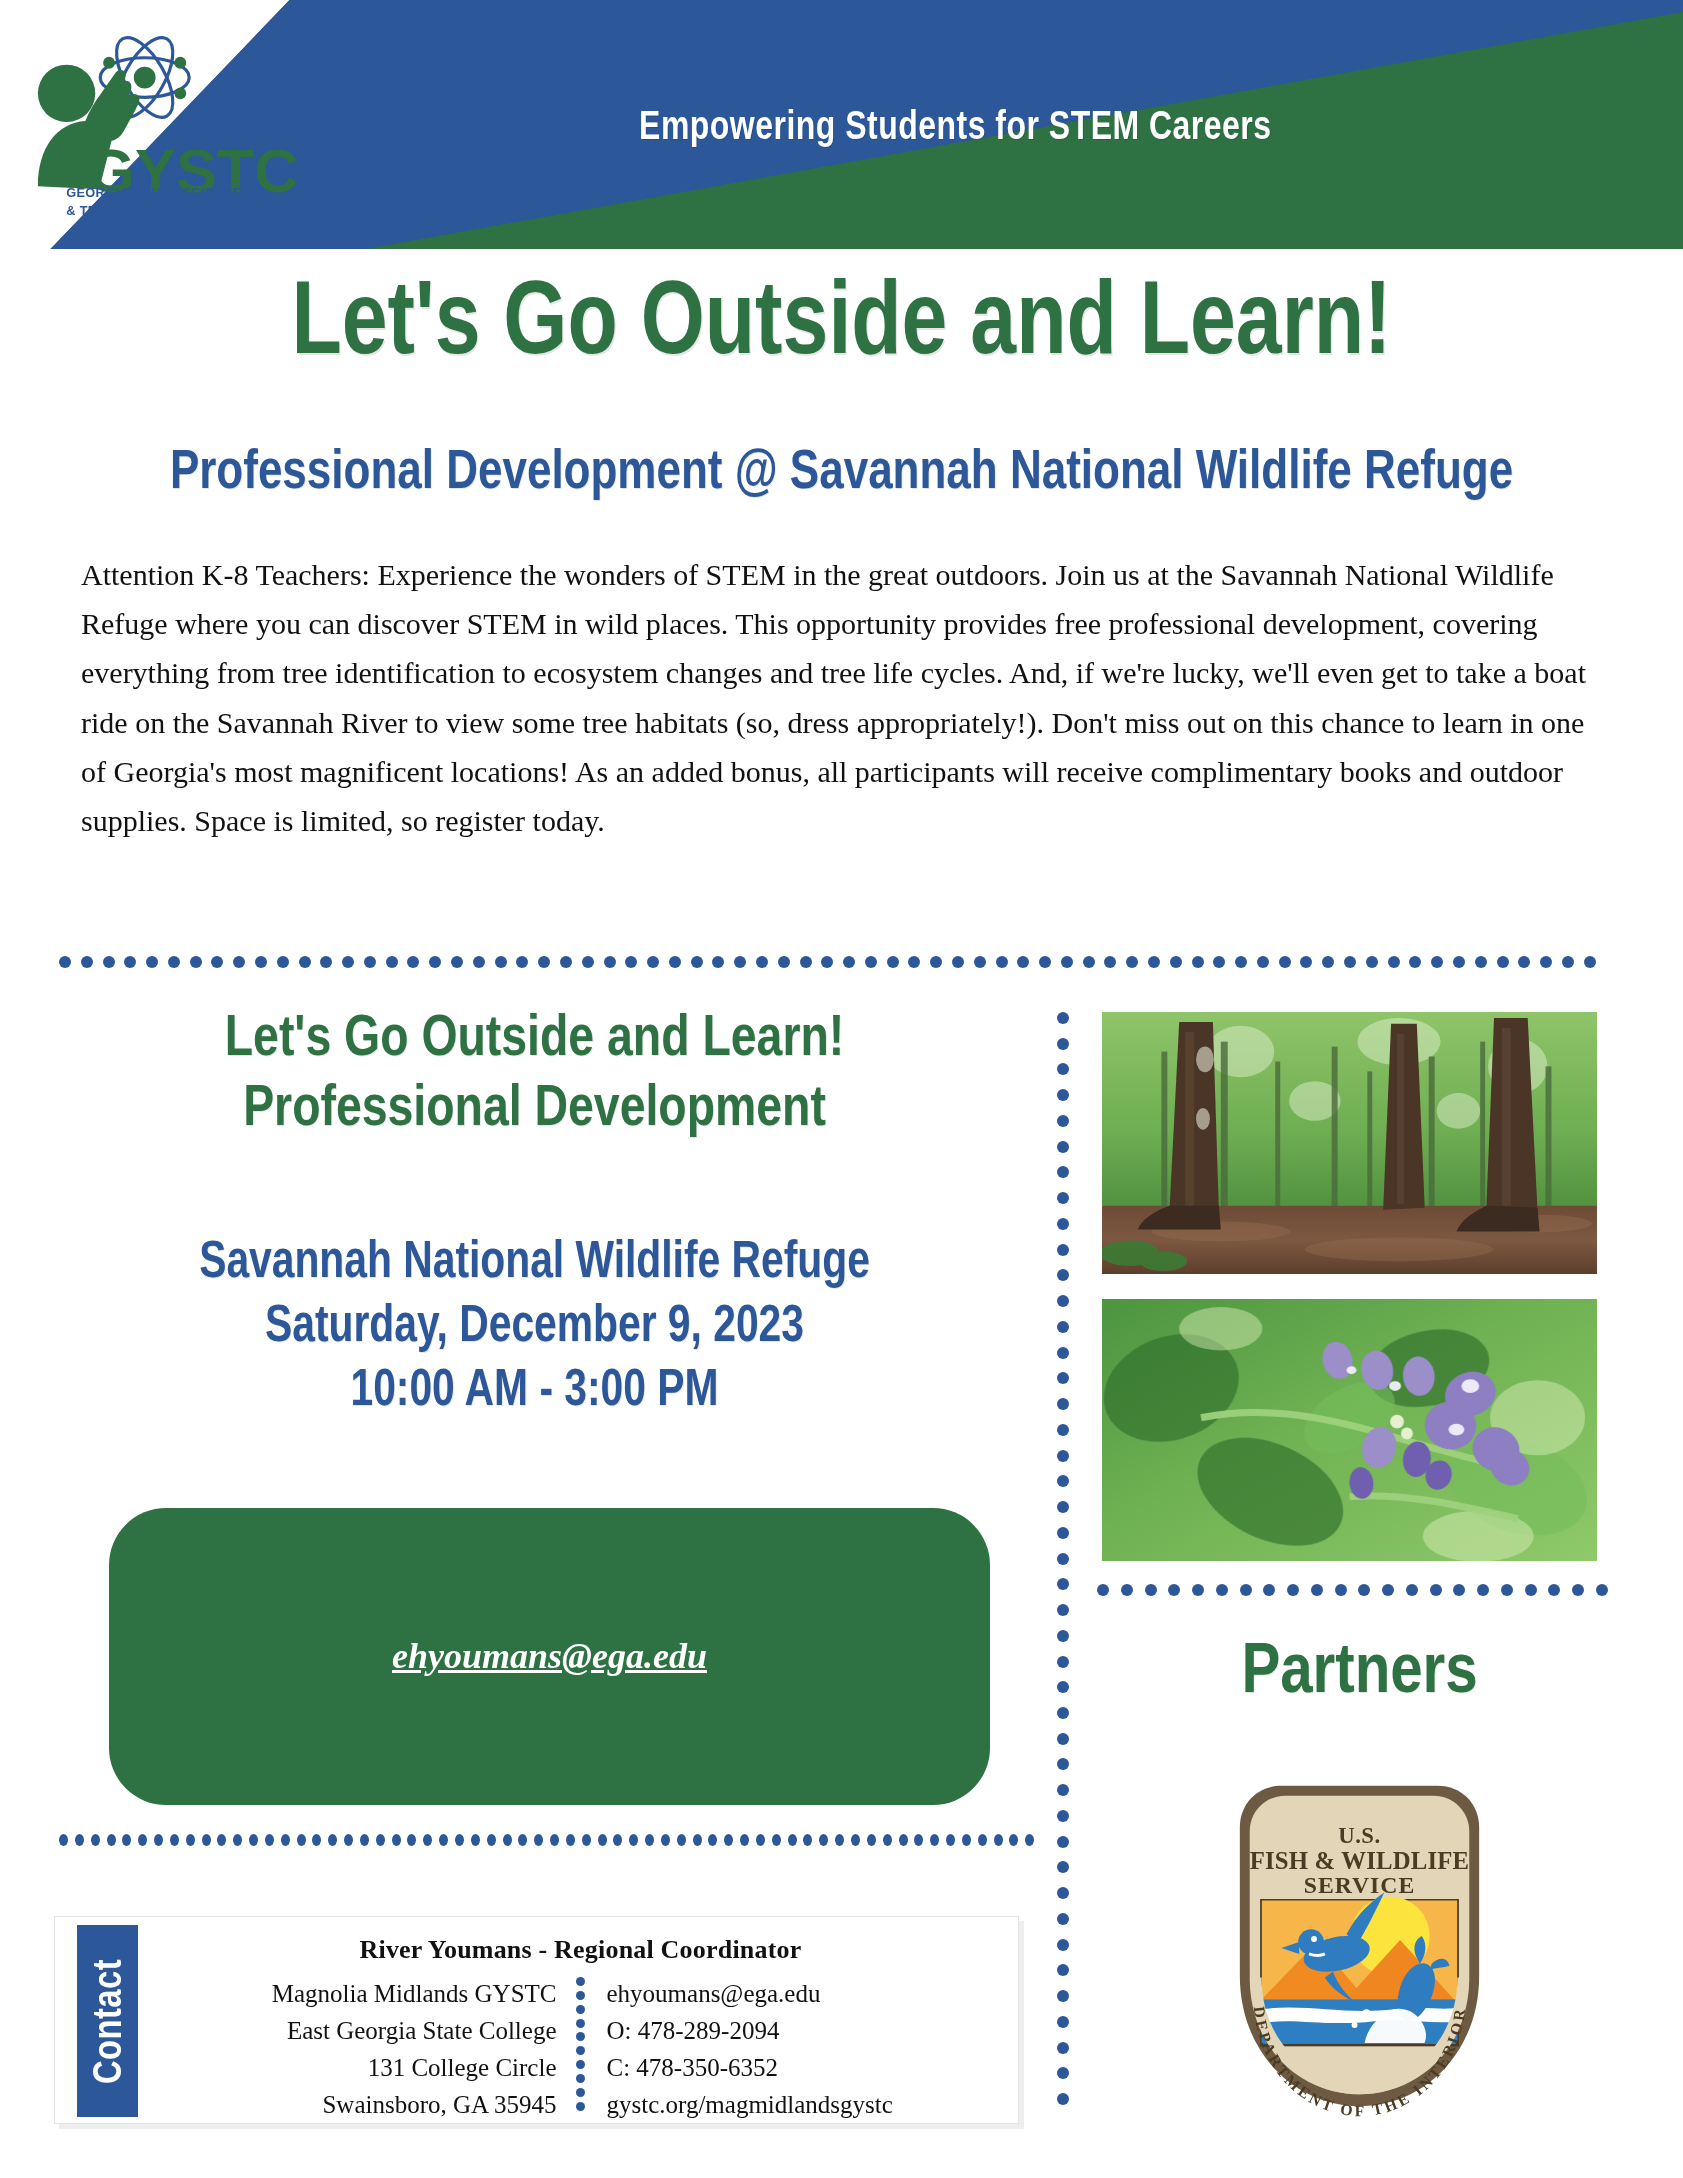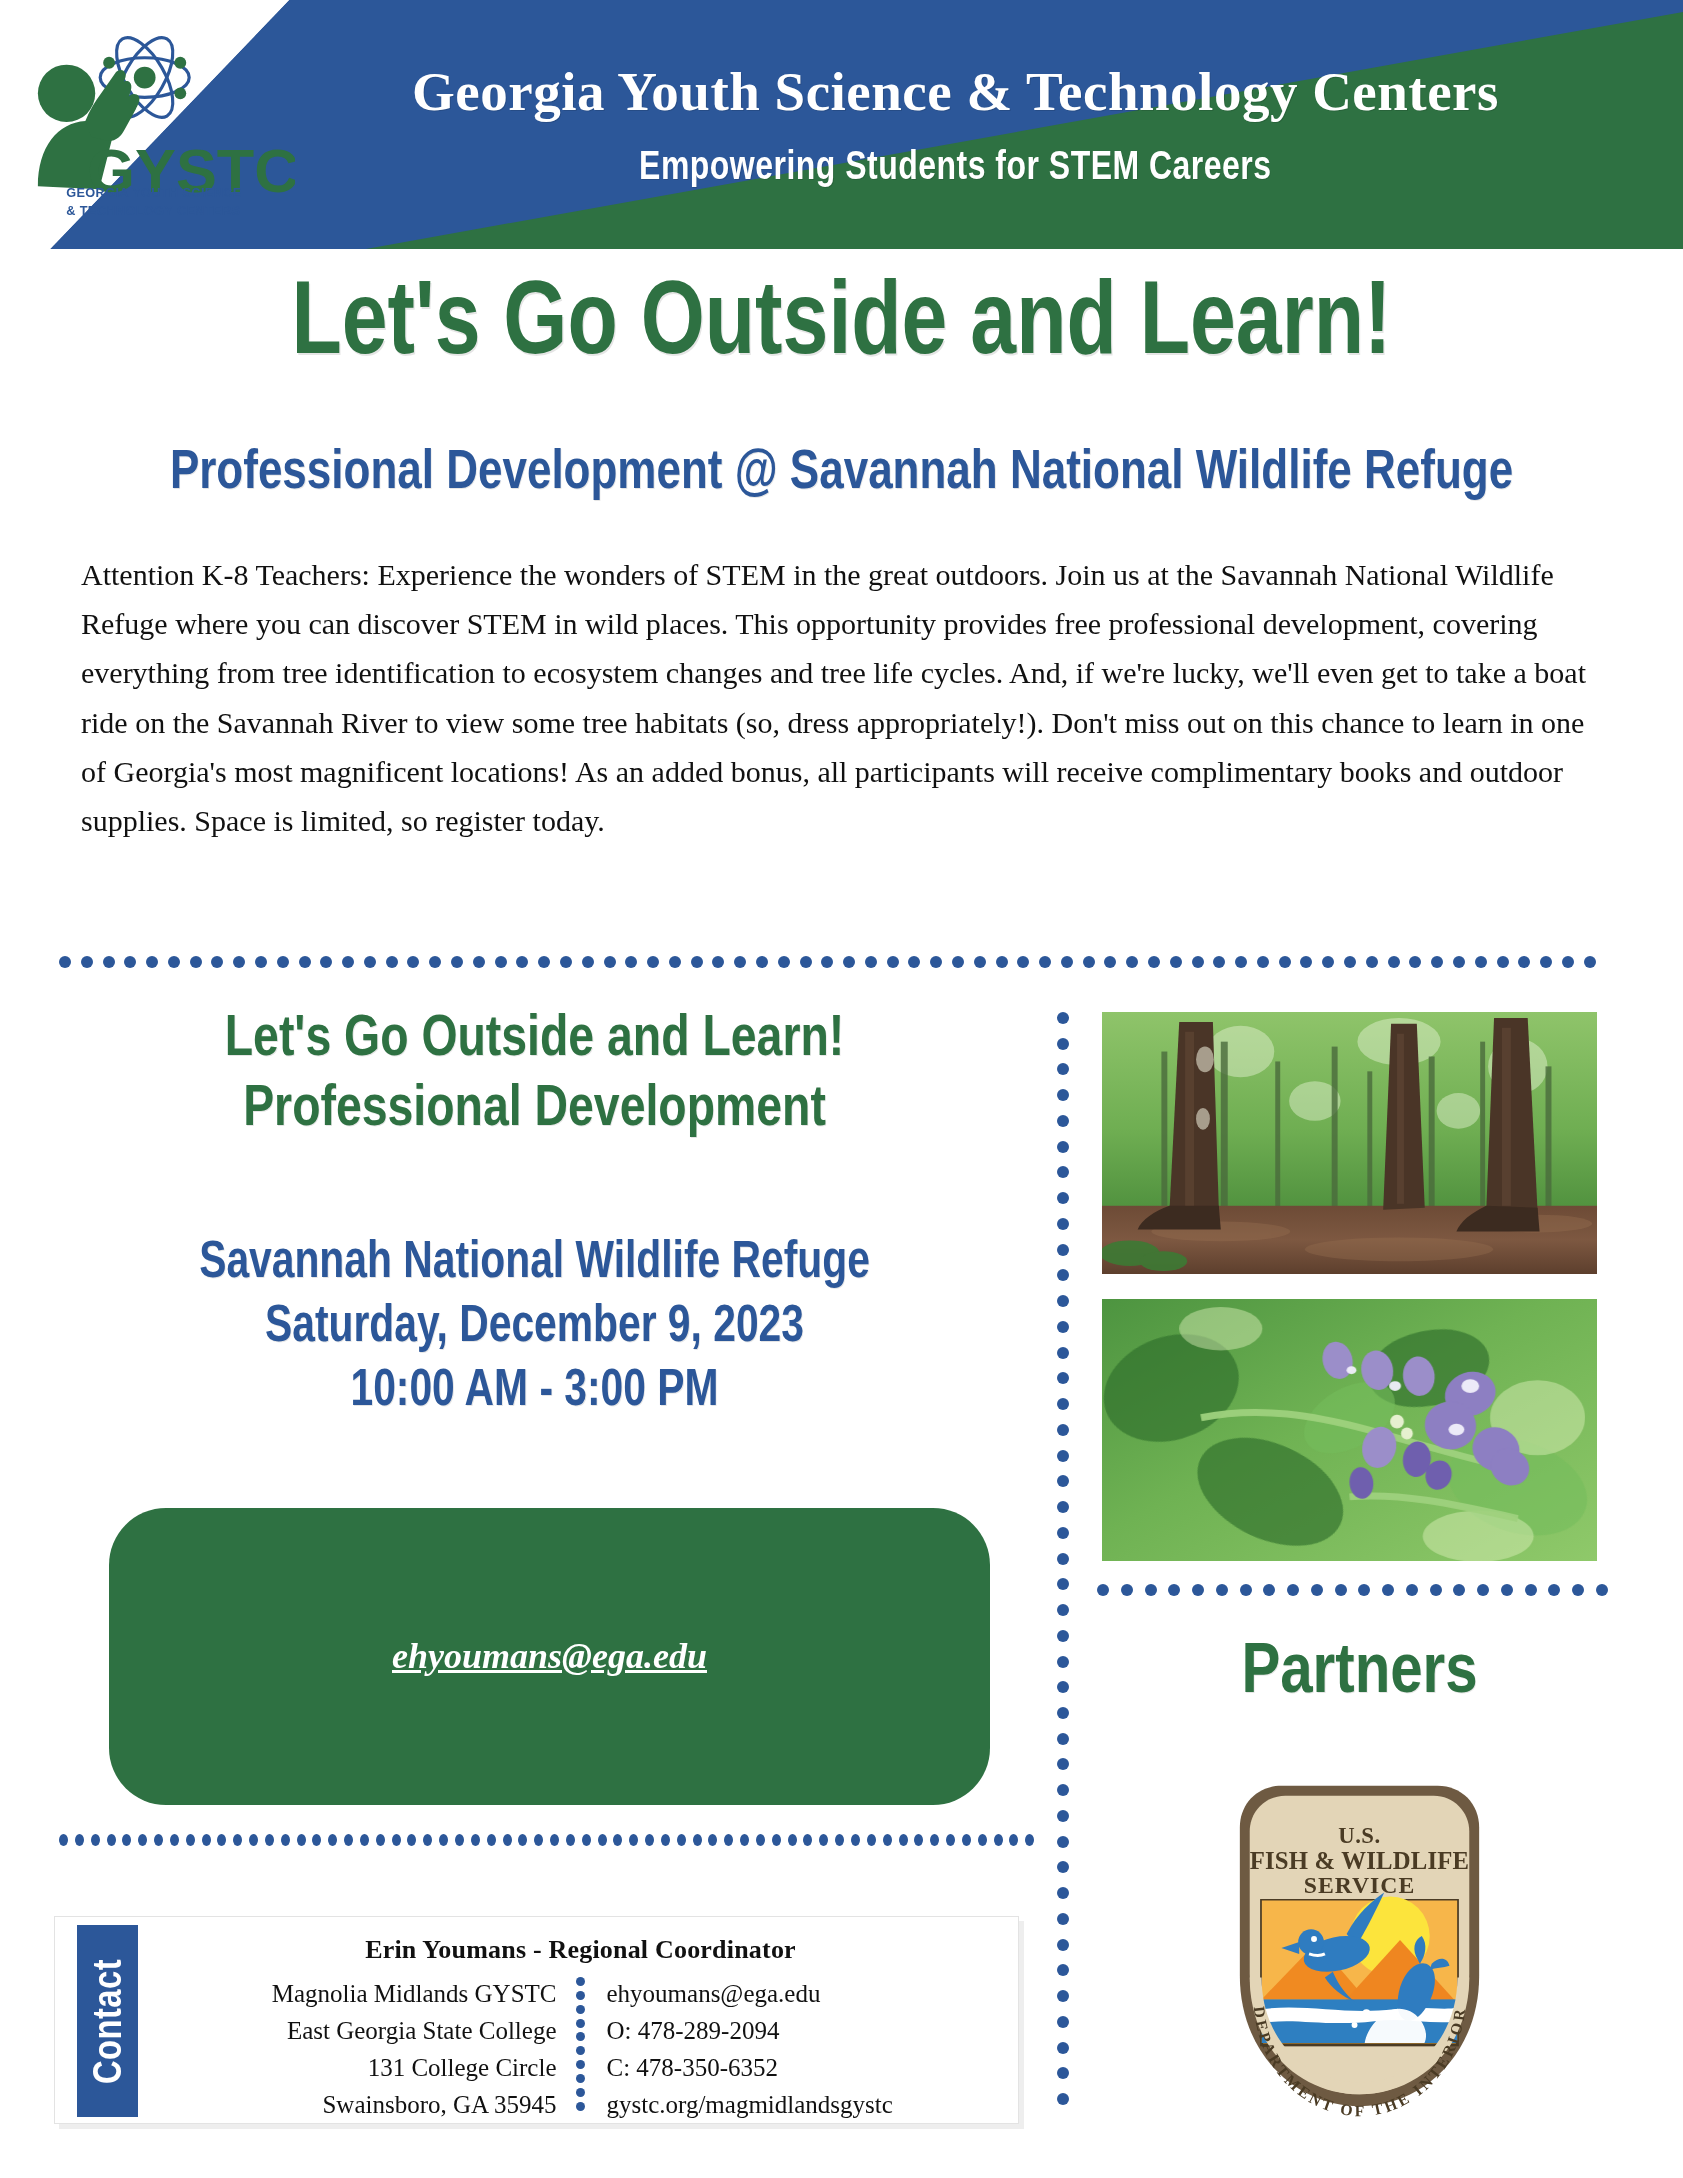--- a/index.html
+++ b/index.html
@@ -342,21 +342,20 @@
   .partner-logo svg { display: block; }
 </style>
 </head>
 <body>
 
 <div class="header">
   <div class="header-blue"></div>
   <div class="header-green"></div>
   <div class="header-white-wedge"></div>
   <div class="header-text">
-    <div class="header-title">Georgia Youth Science &amp; Technology Centers</div>
     <div class="header-subtitle">Empowering Students for STEM Careers</div>
   </div>
 </div>
 
 <div class="logo">
   <svg width="267" height="218" viewBox="0 0 270 220" xmlns="http://www.w3.org/2000/svg">
 
     <g fill="none" stroke="#2C5799" stroke-width="3.2">
       <ellipse cx="118" cy="62" rx="45" ry="20"></ellipse>
       <ellipse cx="118" cy="62" rx="45" ry="20" transform="rotate(60 118 62)"></ellipse>
@@ -609,21 +608,21 @@
 
 <div class="reg-box">
   <div class="line email">ehyoumans@ega.edu</div>
 </div>
 
 <div class="contact-card">
   <div class="contact-tab">
     <span>Contact</span>
   </div>
   <div class="contact-body">
-    <div class="contact-name">Erin Youmans - Regional Coordinator</div>
+    <div class="contact-name">River Youmans - Regional Coordinator</div>
     <div class="contact-cols">
       <div class="contact-left">
         <div>Magnolia Midlands GYSTC</div>
         <div>East Georgia State College</div>
         <div>131 College Circle</div>
         <div>Swainsboro, GA 35945</div>
       </div>
       <div class="contact-dots">
           <span class="dot" style="top: 0px;"></span>
           <span class="dot" style="top: 14px;"></span>

